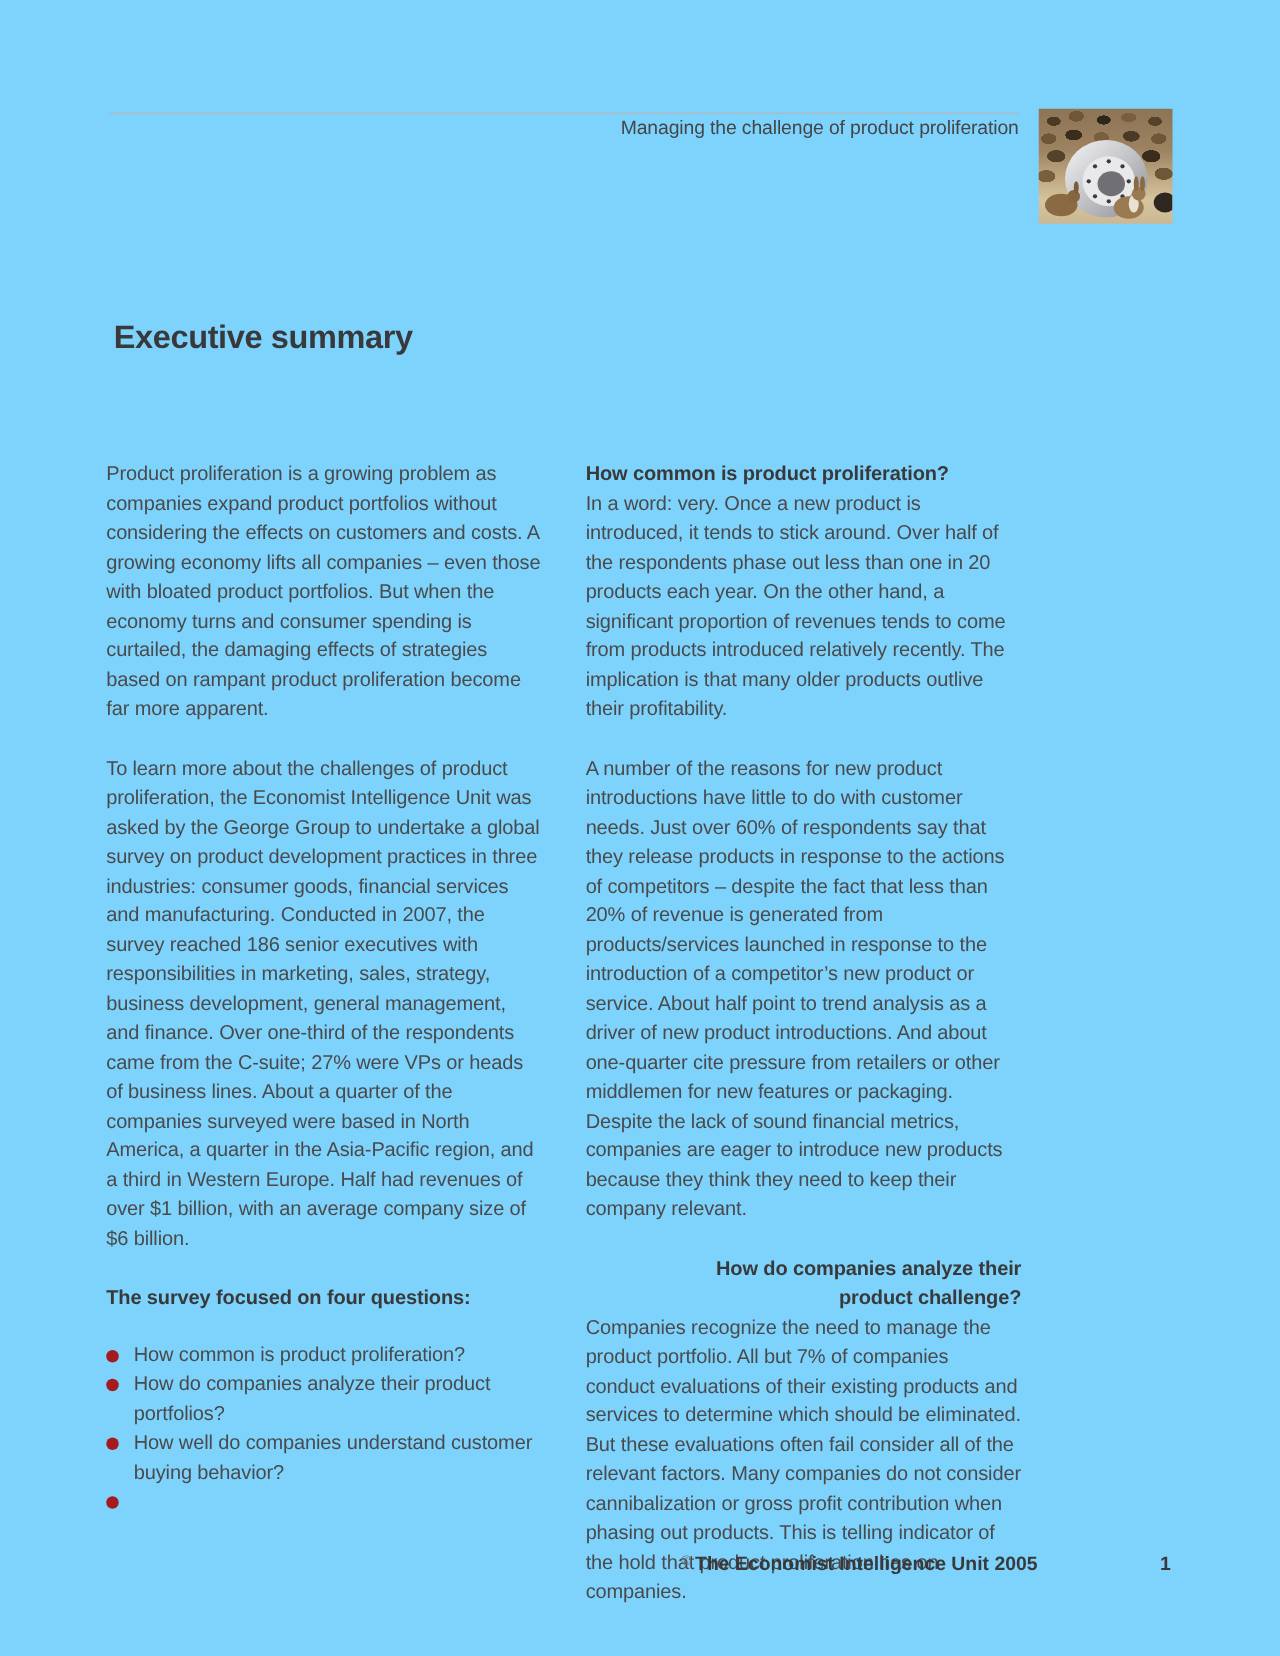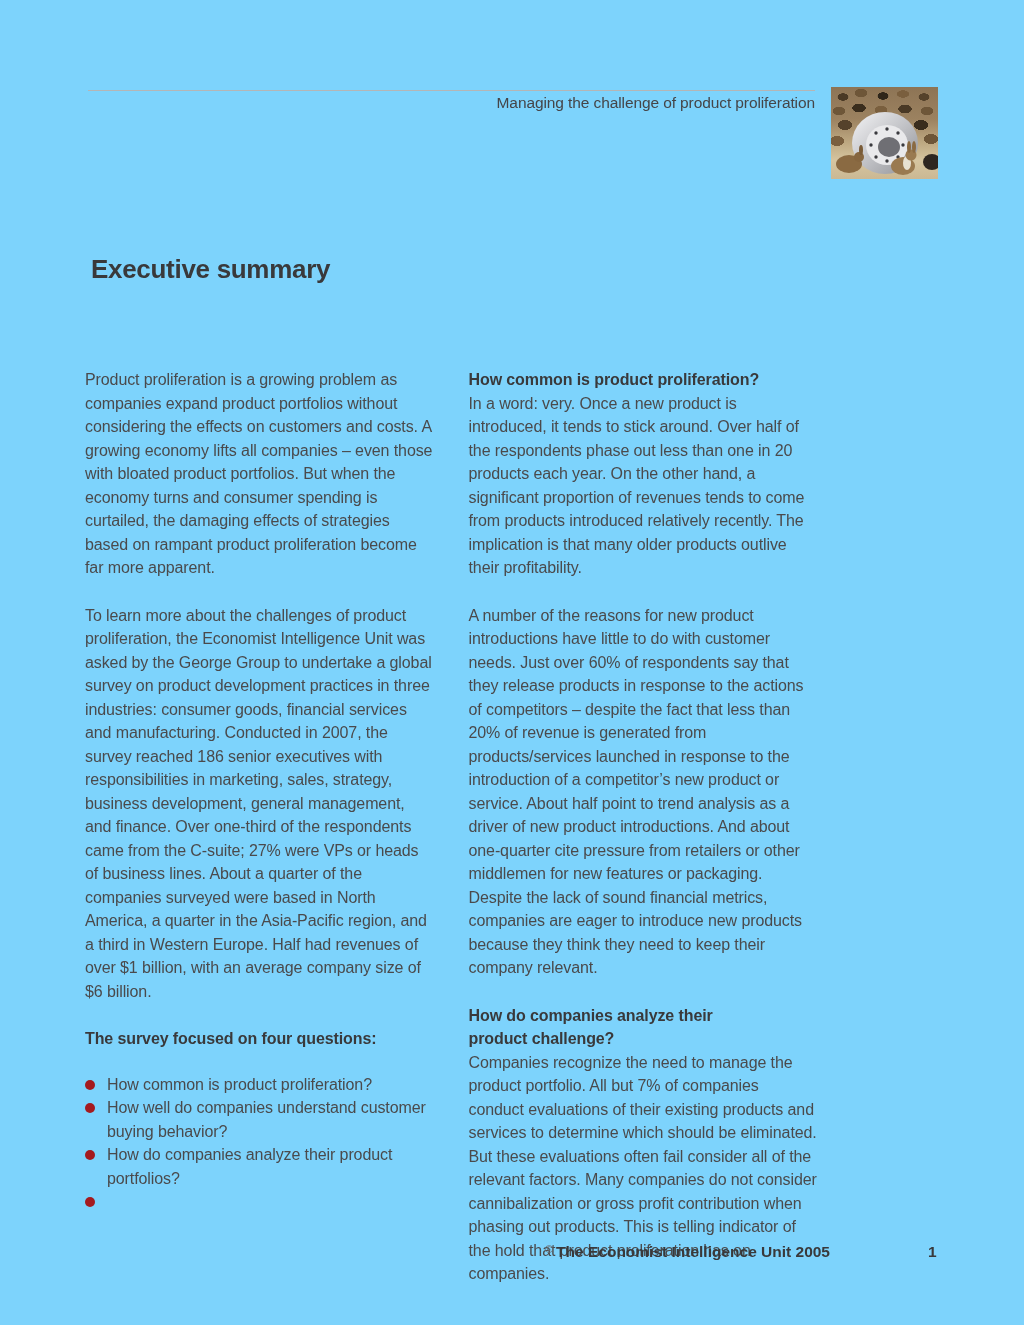--- a/index.html
+++ b/index.html
@@ -79,21 +79,21 @@
   }
   .col p { margin: 0 0 24px 0; }
   .col h3 {
     margin: 0;
     font-size: 16px;
     font-weight: bold;
     color: #39393b;
     line-height: 23.5px;
   }
   .col h3.spaced { margin-top: 2px; }
-  .heading-line { display: block; }
+  .heading-line { display: block; text-align: right; }
 
   ul.bullet-list {
     list-style: none;
     margin: 22px 0 0 0;
     padding: 0;
   }
   ul.bullet-list li {
     position: relative;
     padding-left: 22px;
     margin: 0;
@@ -187,25 +187,25 @@
       <p>Product proliferation is a growing problem as companies expand product portfolios without considering the effects on customers and costs. A growing economy lifts all companies – even those with bloated product portfolios. But when the economy turns and consumer spending is curtailed, the damaging effects of strategies based on rampant product proliferation become far more apparent.</p>
       <p>To learn more about the challenges of product proliferation, the Economist Intelligence Unit was asked by the George Group to undertake a global survey on product development practices in three industries: consumer goods, financial services and manufacturing. Conducted in 2007, the survey reached 186 senior executives with responsibilities in marketing, sales, strategy, business development, general management, and finance. Over one-third of the respondents came from the C-suite; 27% were VPs or heads of business lines. About a quarter of the companies surveyed were based in North America, a quarter in the Asia-Pacific region, and a third in Western Europe. Half had revenues of over $1 billion, with an average company size of $6 billion.</p>
       <h3 class="spaced">The survey focused on four questions:</h3>
       <ul class="bullet-list">
         <li>
           <span class="dot"></span>
           <span>How common is product proliferation?</span>
         </li>
         <li>
           <span class="dot"></span>
+          <span>How do companies analyze their product portfolios?</span>
+        </li>
+        <li>
+          <span class="dot"></span>
           <span>How well do companies understand customer buying behavior?</span>
-        </li>
-        <li>
-          <span class="dot"></span>
-          <span>How do companies analyze their product portfolios?</span>
         </li>
         <li>
           <span class="dot"></span>
         </li>
       </ul>
     </div>
 
     <div class="col">
       <h3>How common is product proliferation?</h3>
       <p>In a word: very. Once a new product is introduced, it tends to stick around. Over half of the respondents phase out less than one in 20 products each year. On the other hand, a significant proportion of revenues tends to come from products introduced relatively recently. The implication is that many older products outlive their profitability.</p>

